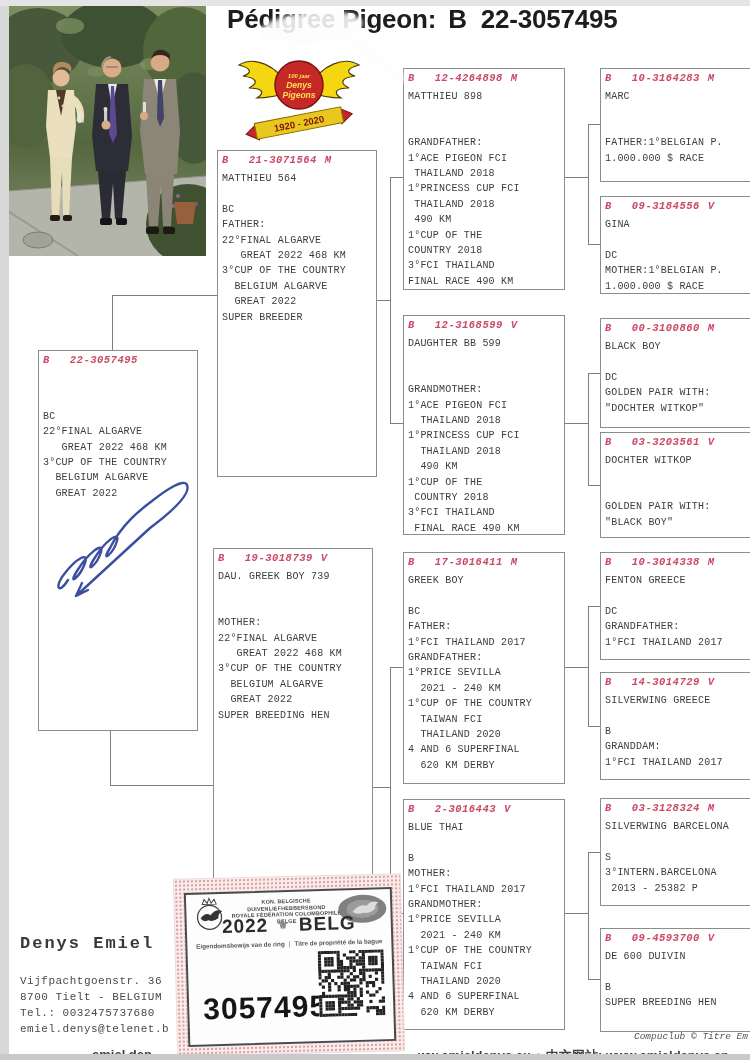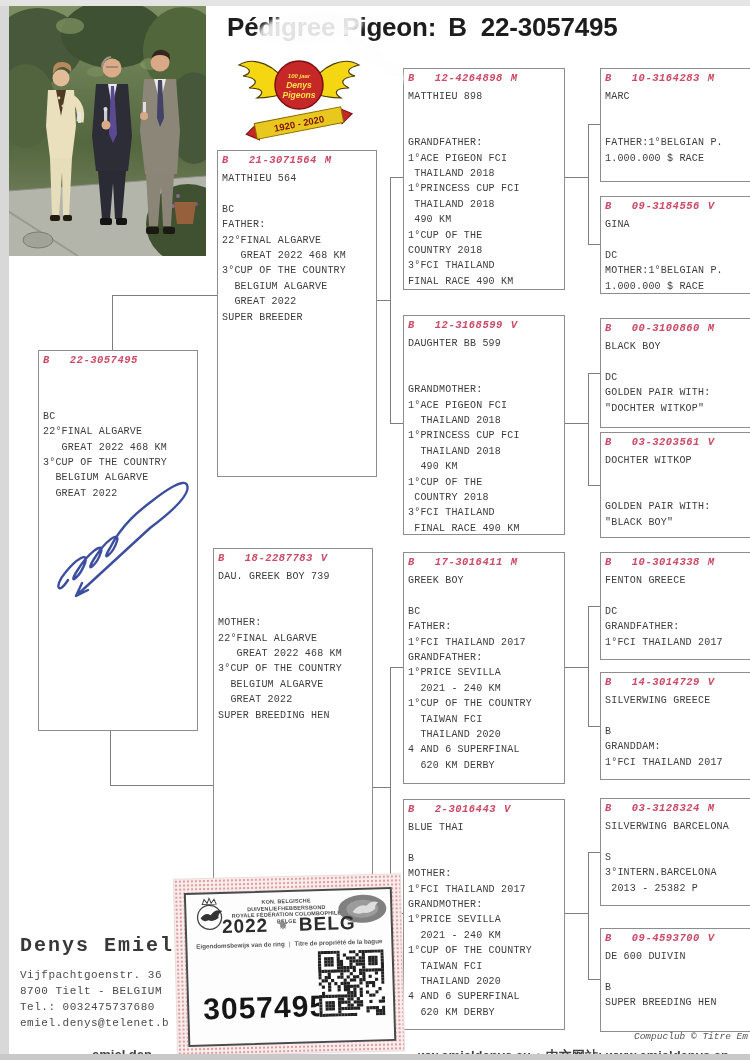--- a/index.html
+++ b/index.html
@@ -2,41 +2,41 @@
 <html><head>
 <meta charset="utf-8">
 <style>
   html,body{margin:0;padding:0;background:#b9b9b9;}
   #page{position:relative;width:750px;height:1060px;background:#ffffff;overflow:hidden;
         font-family:"Liberation Sans",sans-serif;}
   .edge-left{position:absolute;left:0;top:0;width:9px;height:1060px;background:#d8d8d8;z-index:9;}
   .edge-top{position:absolute;left:0;top:0;width:750px;height:6px;background:#e4e4e4;z-index:9;}
   .edge-bottom{position:absolute;left:0;top:1054px;width:750px;height:6px;background:#c9c9c9;z-index:9;}
 
-  #title{position:absolute;left:227px;top:12px;font-weight:bold;font-size:26px;color:#1d1d1d;
+  #title{position:absolute;left:227px;top:4px;font-weight:bold;font-size:26px;color:#1d1d1d;
          white-space:pre;letter-spacing:-0.2px;z-index:1;}
   #title .tring{margin-left:12px;}
   .smudge{position:absolute;background:rgba(253,253,253,.88);border-radius:50%;filter:blur(2px);z-index:2;}
 
   .pbox{position:absolute;border:1px solid #8d8d8d;background:#fff;box-sizing:border-box;z-index:1;}
   .phead{display:flex;align-items:baseline;font-family:"Liberation Mono",monospace;
          font-style:italic;font-weight:bold;font-size:10.5px;color:#cb4a66;
          padding:3px 0 0 4px;letter-spacing:.5px;}
   .pring{margin-left:20px;}
   .psex{margin-left:8px;}
   .plines{white-space:pre;font-family:"Liberation Mono",monospace;font-size:10px;line-height:15.4px;
           color:#3c3c3c;padding:5px 0 0 4px;letter-spacing:.2px;}
 
   .cl{position:absolute;background:#7e7e7e;z-index:0;}
 
   #signature{position:absolute;left:52px;top:458px;z-index:2;}
 
   #owner{position:absolute;left:20px;top:934px;z-index:1;}
-  .owner-name{font-family:"Liberation Mono",monospace;font-weight:bold;font-size:20px;
-              letter-spacing:2px;color:#383838;margin-bottom:10px;}
+  .owner-name{font-family:"Liberation Mono",monospace;font-weight:bold;font-size:17px;
+              letter-spacing:2px;color:#383838;margin-bottom:20px;}
   .owner-line{font-family:"Liberation Mono",monospace;font-size:11px;line-height:16px;
               color:#4a4a4a;letter-spacing:.5px;}
 
   #stamp{position:absolute;left:176px;top:877px;width:226px;height:176px;z-index:5;
          transform:rotate(-1.4deg);
          background-color:#f8ecec;
          background-image:radial-gradient(#dd9d9d 1px, rgba(0,0,0,0) 1.3px);
          background-size:4px 4px;
          box-shadow:0 0 0 1px #eedcdc;}
   #stamp-card{position:absolute;left:10px;top:13px;width:204px;height:150px;background:#fdfdfd;
@@ -219,21 +219,21 @@
    GREAT 2022 468 KM
 3°CUP OF THE COUNTRY
   BELGIUM ALGARVE
   GREAT 2022
 SUPER BREEDER</div>
   </div>
 
   <div class="pbox" style="left:213px;top:548px;width:160px;height:334px;">
     <div class="phead">
       <span>B</span>
-      <span class="pring">18-2287783</span>
+      <span class="pring">19-3018739</span>
       <span class="psex">V</span>
     </div>
     <div class="plines">DAU. GREEK BOY 739
 
 
 MOTHER:
 22°FINAL ALGARVE
    GREAT 2022 468 KM
 3°CUP OF THE COUNTRY
   BELGIUM ALGARVE

